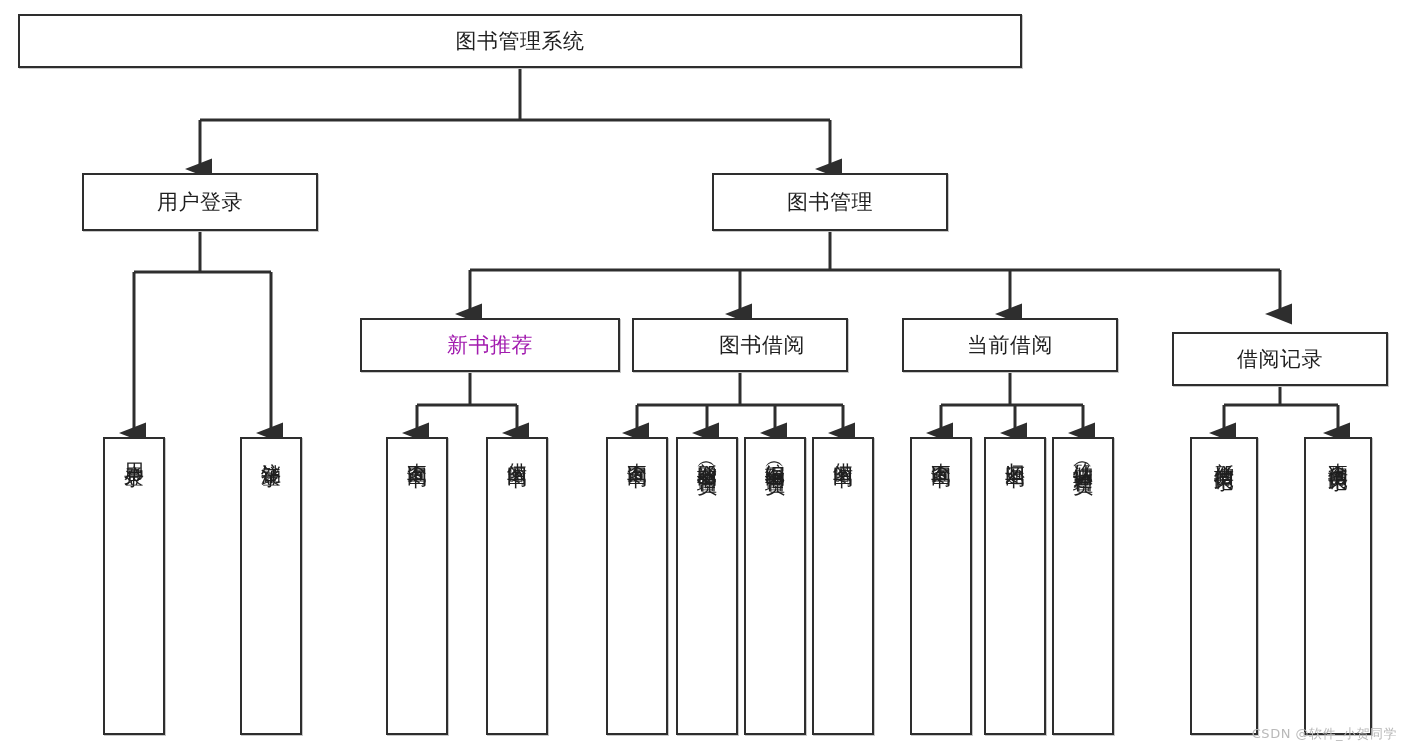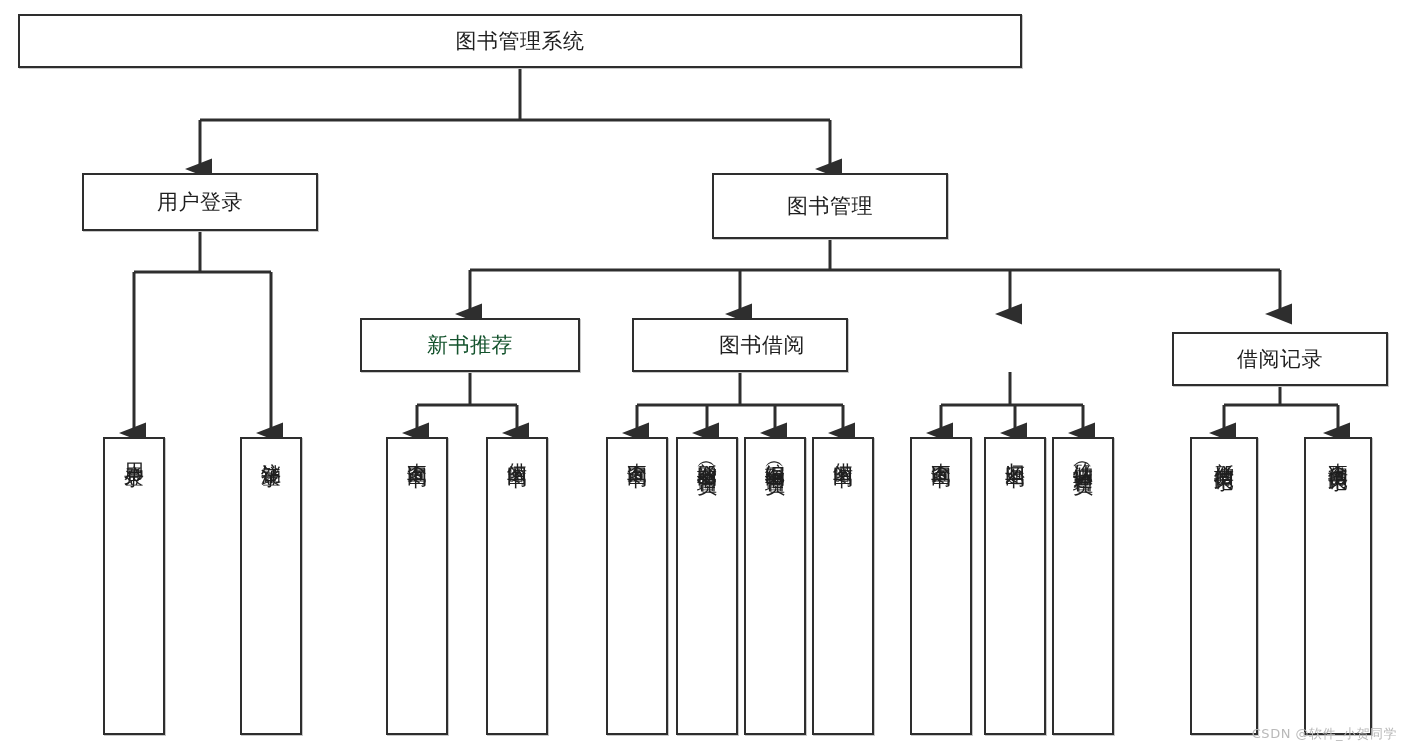--- a/index.html
+++ b/index.html
@@ -126,29 +126,32 @@
     </g>
   </svg>
 
   <div class="node h root" id="node-root" style="left: 18px; top: 14px; width: 1004px; height: 54px; border-color: rgb(46, 46, 46); background: rgb(255, 255, 255); color: rgb(31, 31, 31);">
     <span class="lbl">图书管理系统</span>
   </div>
 
   <div class="node h" id="node-l2-0" style="left: 82px; top: 173px; width: 236px; height: 58px; border-color: rgb(46, 46, 46); background: rgb(255, 255, 255); color: rgb(31, 31, 31);">
     <span class="lbl">用户登录</span>
   </div>
-  <div class="node h" id="node-l2-1" style="left: 712px; top: 173px; width: 236px; height: 66px; border-color: rgb(46, 46, 46); background: rgb(255, 255, 255); color: rgb(31, 31, 31);">
+  <div class="node h" id="node-l2-1" style="left: 712px; top: 173px; width: 236px; height: 58px; border-color: rgb(46, 46, 46); background: rgb(255, 255, 255); color: rgb(31, 31, 31);">
     <span class="lbl">图书管理</span>
   </div>
 
-  <div class="node h" id="node-l3-0" style="left: 360px; top: 318px; width: 220px; height: 54px; border-color: rgb(46, 46, 46); background: rgb(255, 255, 255); color: #14532d;">
+  <div class="node h" id="node-l3-0" style="left: 360px; top: 318px; width: 260px; height: 54px; border-color: rgb(46, 46, 46); background: rgb(255, 255, 255); color: #a21caf;">
     <span class="lbl">新书推荐</span>
   </div>
   <div class="node h" id="node-l3-1" style="left: 632px; top: 318px; width: 216px; height: 54px; border-color: rgb(46, 46, 46); background: rgb(255, 255, 255); color: rgb(31, 31, 31); padding-left: 44px;">
     <span class="lbl">图书借阅</span>
+  </div>
+  <div class="node h" id="node-l3-2" style="left: 902px; top: 318px; width: 216px; height: 54px; border-color: rgb(46, 46, 46); background: rgb(255, 255, 255); color: rgb(31, 31, 31);">
+    <span class="lbl">当前借阅</span>
   </div>
   <div class="node h" id="node-l3-3" style="left: 1172px; top: 318px; width: 216px; height: 54px; border-color: rgb(46, 46, 46); background: rgb(255, 255, 255); color: rgb(31, 31, 31); margin-top: 14px;">
     <span class="lbl">借阅记录</span>
   </div>
 
   <div class="node v" id="node-leaf-0" style="left: 103px; top: 437px; width: 62px; height: 298px; border-color: rgb(46, 46, 46); background: rgb(255, 255, 255); color: rgb(31, 31, 31);">
     <span class="lbl">用户登录</span>
   </div>
   <div class="node v" id="node-leaf-1" style="left: 240px; top: 437px; width: 62px; height: 298px; border-color: rgb(46, 46, 46); background: rgb(255, 255, 255); color: rgb(31, 31, 31);">
     <span class="lbl">注销登录</span>

